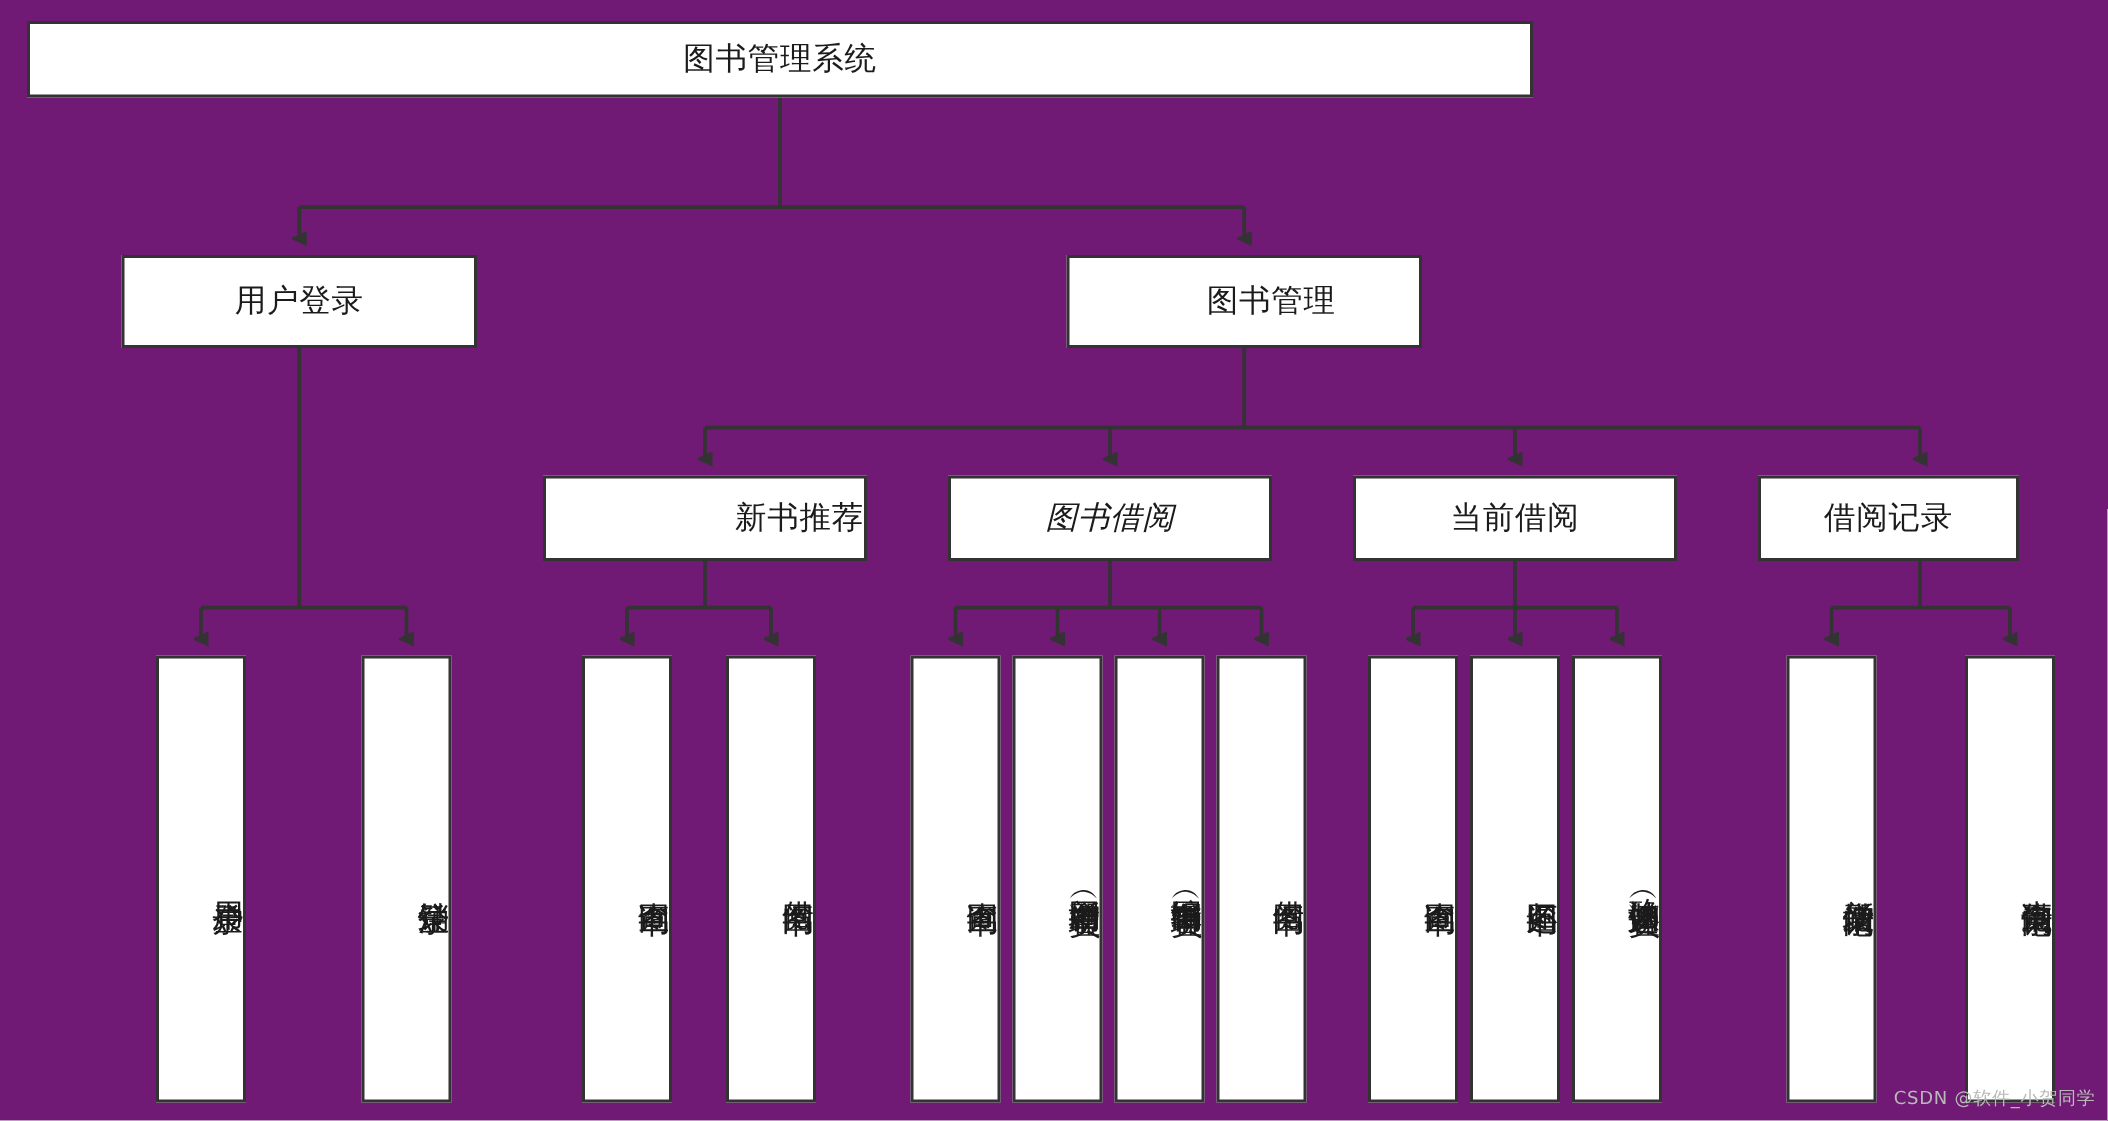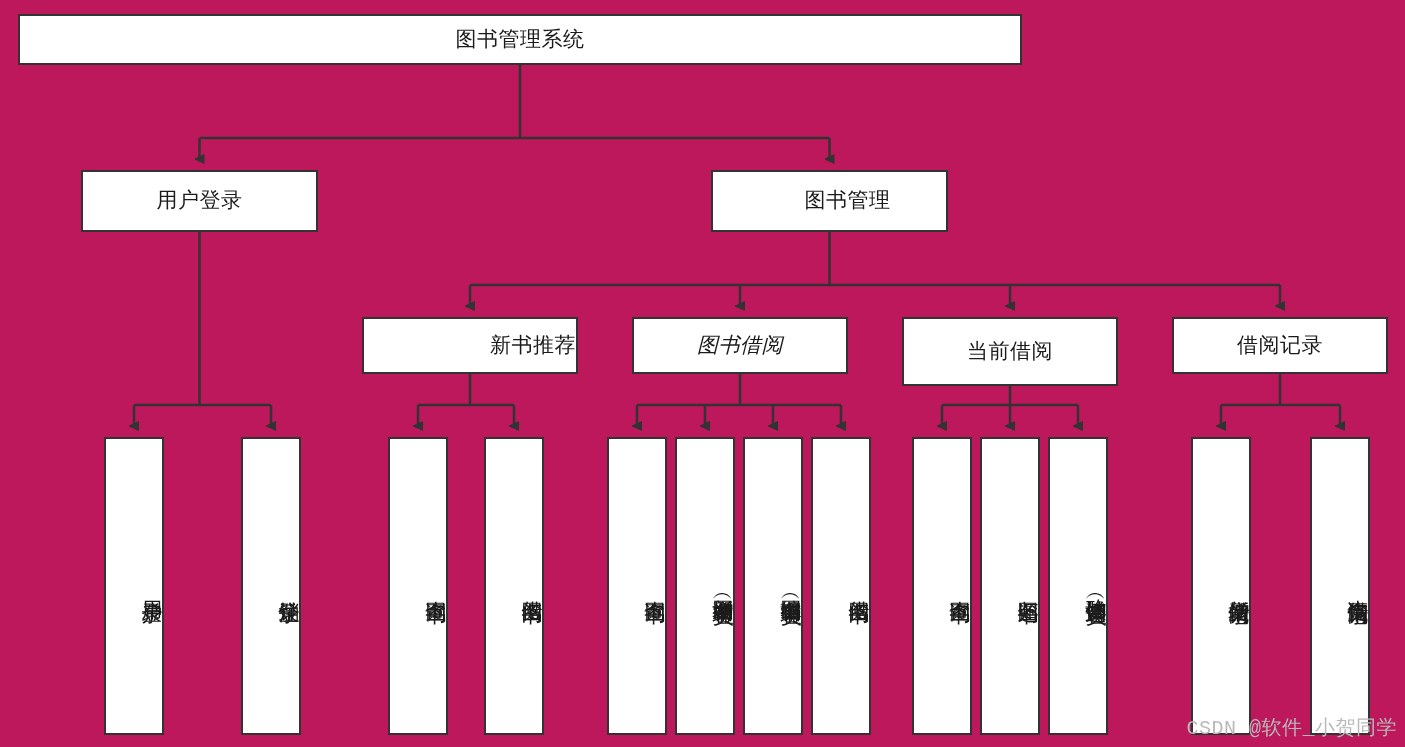--- a/index.html
+++ b/index.html
@@ -7,21 +7,21 @@
     padding: 0;
     background: #ffffff;
   }
   body {
     font-family: "DejaVu Sans", "Liberation Sans", sans-serif;
   }
   #canvas {
     position: relative;
     width: 1405px;
     height: 747px;
-    background: #be185d;
+    background: #701a75;
     overflow: hidden;
   }
   .node {
     position: absolute;
     box-sizing: border-box;
     background: #ffffff;
     border: 2.5px solid #333333;
     display: flex;
     align-items: center;
     justify-content: center;
@@ -56,25 +56,24 @@
     left: 0;
     top: 0;
     width: 1405px;
     height: 747px;
     pointer-events: none;
   }
   .watermark {
     position: absolute;
     right: 8px;
     bottom: 6px;
-    font-size: 20px;
+    font-size: 12px;
     color: #b9b9b9;
     letter-spacing: 0.5px;
     white-space: nowrap;
-    font-family: Liberation Mono, monospace;
   }
 </style>
 </head>
 <body>
 
 <div id="canvas">
   <svg class="links" viewBox="0 0 1405 747">
     <defs>
       <marker id="arrow" markerWidth="10" markerHeight="10" refX="5" refY="5" orient="auto" markerUnits="userSpaceOnUse">
         <path d="M0,0 L10,0 L5,11 z" fill="#333333"></path>
@@ -125,24 +124,24 @@
       </div>
       <div class="node horiz" style="left: 711px; top: 170px; width: 237px; height: 62px; padding-left: 36px;">
         <span>图书管理</span>
       </div>
       <div class="node horiz" style="left: 362px; top: 317px; width: 216px; height: 57px; justify-content: flex-end;">
         <span>新书推荐</span>
       </div>
       <div class="node horiz" style="left: 632px; top: 317px; width: 216px; height: 57px; font-style: italic;">
         <span>图书借阅</span>
       </div>
-      <div class="node horiz" style="left: 902px; top: 317px; width: 216px; height: 69px;">
+      <div class="node horiz" style="left: 902px; top: 317px; width: 216px; height: 57px;">
         <span>当前借阅</span>
       </div>
-      <div class="node horiz" style="left: 1172px; top: 317px; width: 216px; height: 57px;">
+      <div class="node horiz" style="left: 1172px; top: 317px; width: 174px; height: 57px;">
         <span>借阅记录</span>
       </div>
       <div class="node vert" style="left: 104px; top: 437px; width: 60px; height: 298px;">
         <span class="vtext">用户登录</span>
       </div>
       <div class="node vert" style="left: 241px; top: 437px; width: 60px; height: 298px;">
         <span class="vtext">注销登录</span>
       </div>
       <div class="node vert" style="left: 388px; top: 437px; width: 60px; height: 298px;">
         <span class="vtext">查询图书</span>

